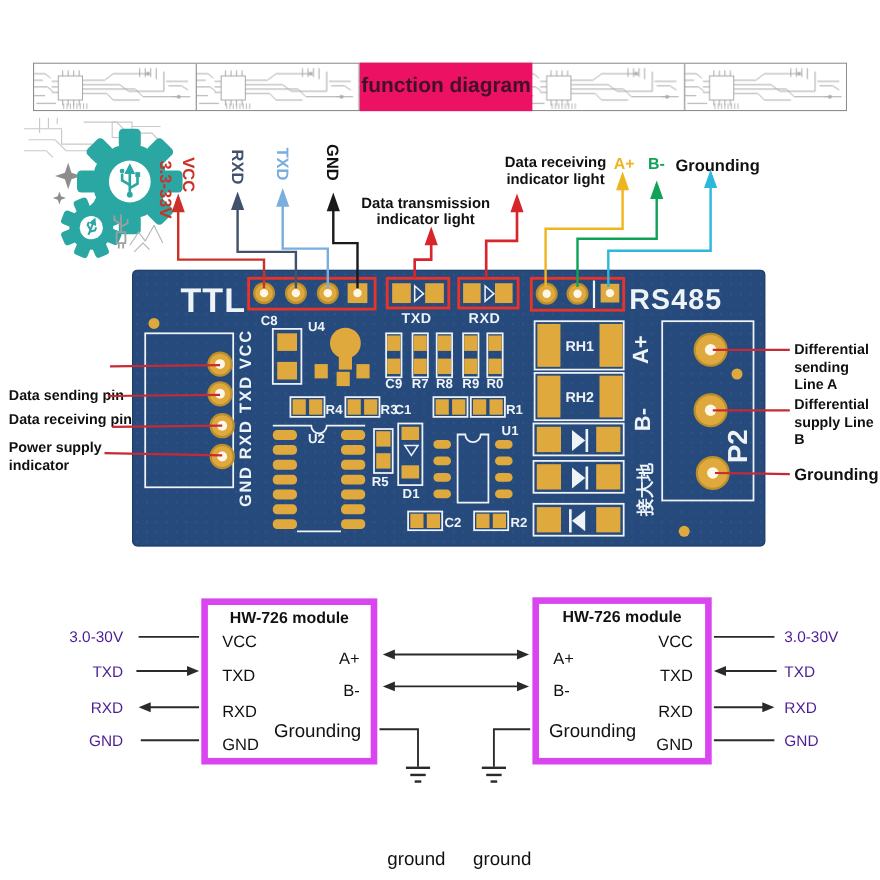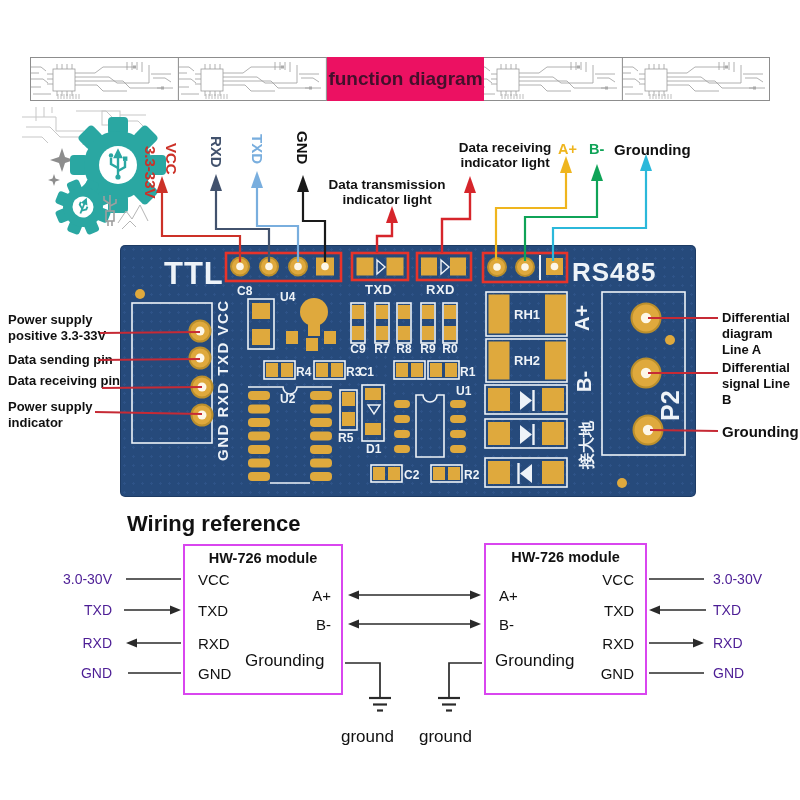--- a/index.html
+++ b/index.html
@@ -24,27 +24,27 @@
   .ring{fill:var(--pad-gold);stroke:var(--pad-ring);stroke-width:2;}
   .hole{fill:var(--hole);}
   .redbox{fill:none;stroke:var(--box-red);stroke-width:2.6;}
   .outl{fill:none;stroke:var(--silk);stroke-width:1.6;}
 
   
   .note{position:absolute;font-size:13px;font-weight:600;line-height:1.22;color:#101010;}
 
   
   #wiring-heading{left:127px;top:511px;font-size:22px;font-weight:600;color:#111;}
-  .module{position:absolute;border:2px solid #d946ef;background:#fff;}
+  .module{position:absolute;border:6px solid #d946ef;background:#fff;}
   .module .title{position:absolute;top:4px;left:0;width:100%;text-align:center;
     font-size:14.5px;font-weight:600;color:#111;}
   .pin{position:absolute;font-size:15px;color:#111;}
   .grounding{position:absolute;font-size:17px;color:#111;}
   .ext{position:absolute;font-size:14px;color:#4c1d95;}
-  .gnd-label{position:absolute;font-size:17px;color:#111;text-align:left;width:64px;}
+  .gnd-label{position:absolute;font-size:17px;color:#111;text-align:right;width:64px;margin-top:44px;}
   .overlay{pointer-events:none;}
 </style>
 </head>
 <body>
 
 <div id="stage">
 
   <div class="abs" id="banner-strip">
     <svg width="738" height="42" viewBox="0 0 738 42">
       <defs>
@@ -385,27 +385,26 @@
         <circle class="ring" cx="526" cy="128" r="14.5"></circle>
           <circle class="hole" cx="526" cy="128" r="5.2"></circle>
         <circle class="ring" cx="528" cy="185" r="14.5"></circle>
           <circle class="hole" cx="528" cy="185" r="5.2"></circle>
         <circle class="gold" cx="550" cy="95" r="5"></circle>
         <circle class="gold" cx="502" cy="238" r="5"></circle>
       </g>
     </svg>
   </div>
 
-  <div class="note" style="left:8px;top:312px;width:112px;">Power supply positive 3.3-33V</div>
   <div class="note" style="left:8px;top:352px;width:130px;">Data sending pin</div>
   <div class="note" style="left:8px;top:373px;width:140px;">Data receiving pin</div>
   <div class="note" style="left:8px;top:399px;width:95px;">Power supply indicator</div>
 
-  <div class="note" style="left:722px;top:310px;width:75px;">Differential diagram Line A</div>
-  <div class="note" style="left:722px;top:360px;width:75px;">Differential signal Line B</div>
+  <div class="note" style="left:722px;top:310px;width:75px;">Differential sending Line A</div>
+  <div class="note" style="left:722px;top:360px;width:75px;">Differential supply Line B</div>
   <div class="note" style="left:722px;top:423px;width:78px;font-size:15px;">Grounding</div>
 
   <svg class="abs overlay" style="left:0;top:0;" width="800" height="800" viewBox="0 0 800 800">
 
     <g fill="none" stroke-width="2.2">
       <g stroke="var(--vcc-red)">
         <polyline points="240,262 240,236 162,236 162,191"></polyline>
         <polygon points="162,176 156,193 168,193" fill="var(--vcc-red)" stroke="none"></polygon>
       </g>
       <g stroke="var(--rxd-navy)">
@@ -502,21 +501,20 @@
         <line x1="369" y1="698" x2="391" y2="698"></line>
         <line x1="373" y1="704.5" x2="387" y2="704.5"></line>
         <line x1="377" y1="710.5" x2="383" y2="710.5"></line>
         <line x1="438" y1="698" x2="460" y2="698"></line>
         <line x1="442" y1="704.5" x2="456" y2="704.5"></line>
         <line x1="446" y1="710.5" x2="452" y2="710.5"></line>
       </g>
     </g>
   </svg>
 
-  <div class="abs" id="wiring-heading">Wiring reference</div>
 
   <div class="ext" style="left:30px;top:571px;width:82px;text-align:right;">3.0-30V</div>
   <div class="ext" style="left:30px;top:602px;width:82px;text-align:right;">TXD</div>
   <div class="ext" style="left:30px;top:635px;width:82px;text-align:right;">RXD</div>
   <div class="ext" style="left:30px;top:665px;width:82px;text-align:right;">GND</div>
 
   <div class="module" style="left:183px;top:544px;width:160px;height:151px;">
     <div class="title">HW-726 module</div>
     <div class="pin" style="left:13px;top:25px;">VCC</div>
     <div class="pin" style="left:13px;top:56px;">TXD</div>

